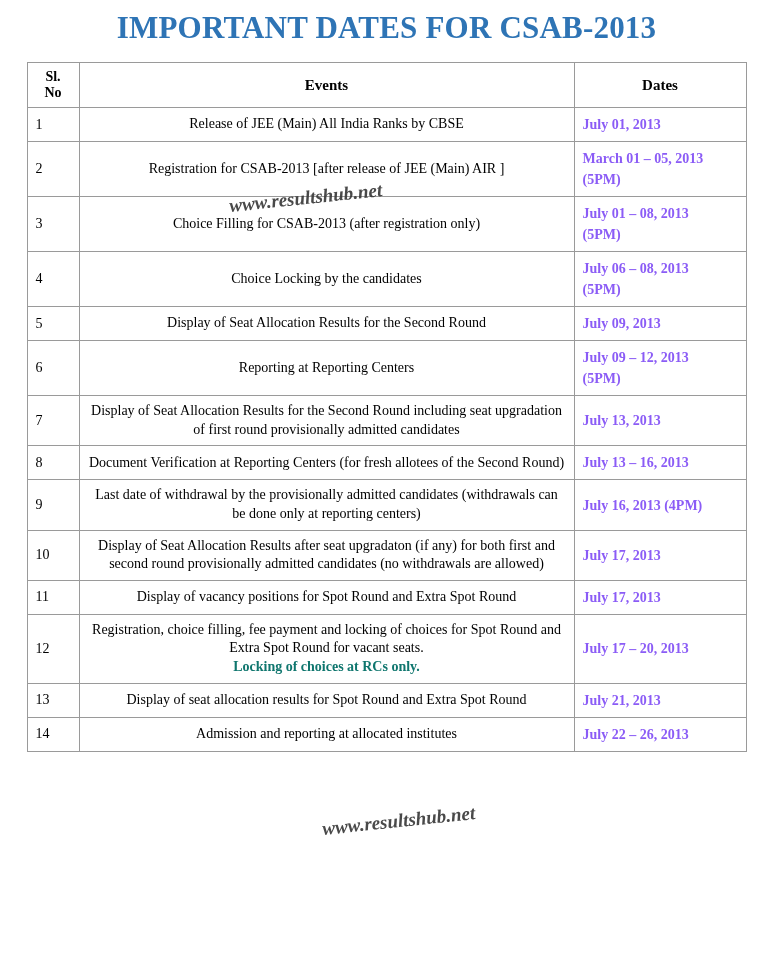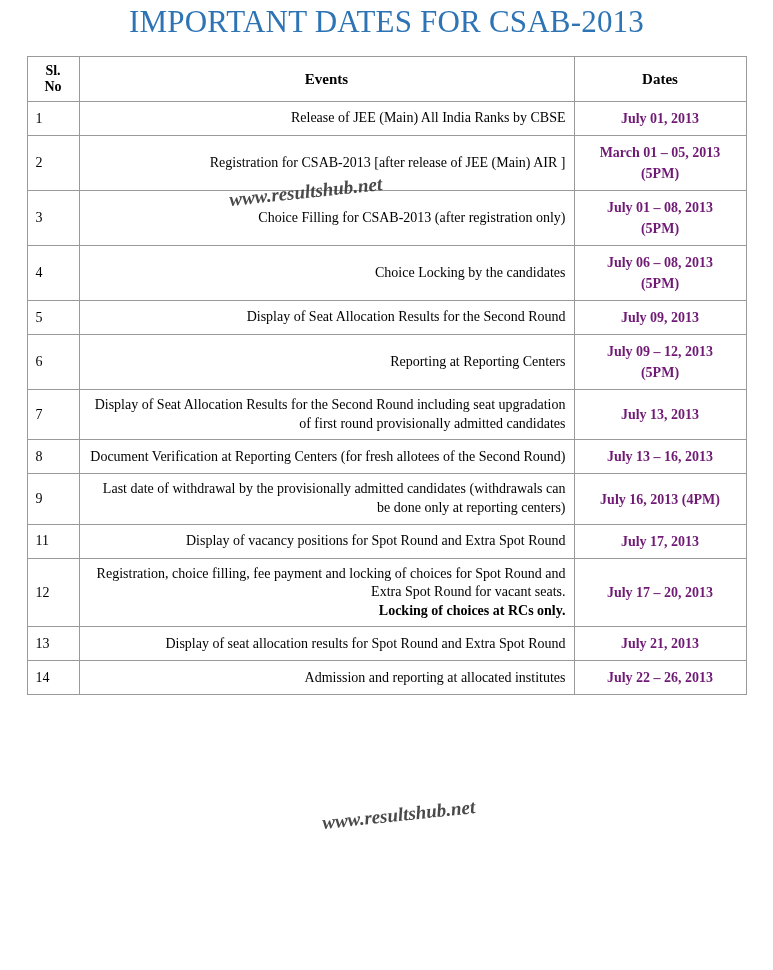--- a/index.html
+++ b/index.html
@@ -17,24 +17,24 @@
   }
   #page {
     width: 773px;
     height: 970px;
     position: relative;
   }
   .page-title {
     text-align: center;
     color: #2E74B5;
     font-family: "Liberation Serif", serif;
-    font-weight: normal;
+    font-weight: bold;
     font-size: 31px;
     letter-spacing: 0.2px;
-    margin: 4px 0 0 0;
+    margin: 10px 0 0 0;
     padding: 0 10px;
   }
   table.dates-table {
     border-collapse: collapse;
     width: 719px;
     margin: 16px auto 18px auto;
     table-layout: fixed;
   }
   table.dates-table td, table.dates-table th {
     border: 1px solid #9a9a9a;
@@ -55,37 +55,37 @@
   }
   thead th.th-sl { font-size: 14px; line-height: 1.15; }
   thead th.th-dt { font-size: 15px; }
 
   td.cell-sl {
     text-align: left;
     font-size: 14px;
     padding-left: 10px;
   }
   td.cell-ev {
-    text-align: right;
+    text-align: center;
     font-size: 14px;
     line-height: 1.33;
     padding-left: 10px;
     padding-right: 6px;
   }
   td.cell-dt {
-    text-align: center;
+    text-align: left;
     font-size: 14px;
     font-weight: bold;
-    color: #701a75;
+    color: #8b5cf6;
     line-height: 1.5;
     padding-left: 10px;
   }
   .dt-line2 { display: block; }
   .note-blue {
-    color: #000000;
+    color: #0f766e;
     font-weight: bold;
     display: block;
   }
   
   .watermark {
     position: absolute;
     font-family: "Liberation Serif", serif;
     font-weight: bold;
     font-style: italic;
     color: #3a3a3a;
@@ -161,20 +161,25 @@
           <td class="cell-sl">8</td>
           <td class="cell-ev"><span>Document Verification at Reporting Centers (for fresh allotees of the Second Round)</span></td>
           <td class="cell-dt"><span>July  13 – 16,  2013</span></td>
         </tr>
         <tr>
           <td class="cell-sl">9</td>
           <td class="cell-ev"><span>Last date of withdrawal by the provisionally admitted candidates (withdrawals can be done only at reporting centers)</span></td>
           <td class="cell-dt"><span>July 16,  2013 (4PM)</span></td>
         </tr>
         <tr>
+          <td class="cell-sl">10</td>
+          <td class="cell-ev"><span>Display of Seat Allocation Results after seat upgradaton (if any) for both first and second round provisionally admitted candidates (no withdrawals are allowed)</span></td>
+          <td class="cell-dt"><span>July  17,  2013</span></td>
+        </tr>
+        <tr>
           <td class="cell-sl">11</td>
           <td class="cell-ev"><span>Display of vacancy positions for Spot Round and Extra Spot Round</span></td>
           <td class="cell-dt"><span>July  17,  2013</span></td>
         </tr>
         <tr>
           <td class="cell-sl">12</td>
           <td class="cell-ev"><span>Registration, choice filling, fee payment and locking of choices for Spot Round and Extra Spot Round for vacant seats.</span><span class="note-blue">Locking of choices at RCs only.</span></td>
           <td class="cell-dt"><span>July  17 – 20, 2013</span></td>
         </tr>
         <tr>

